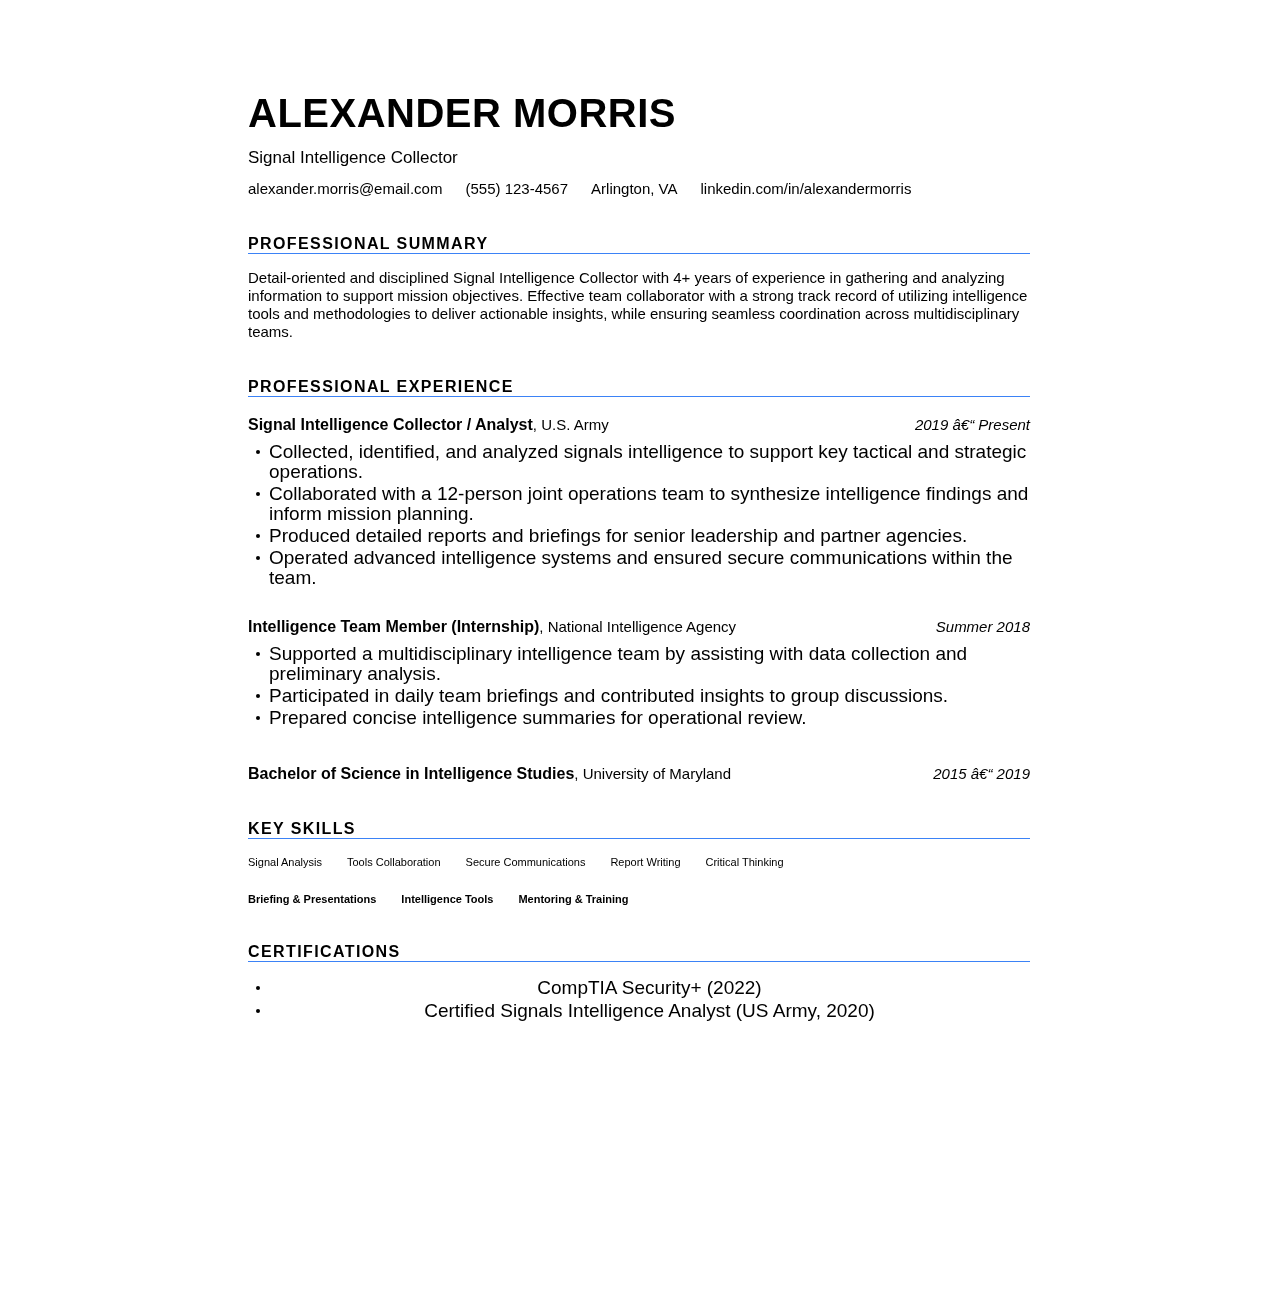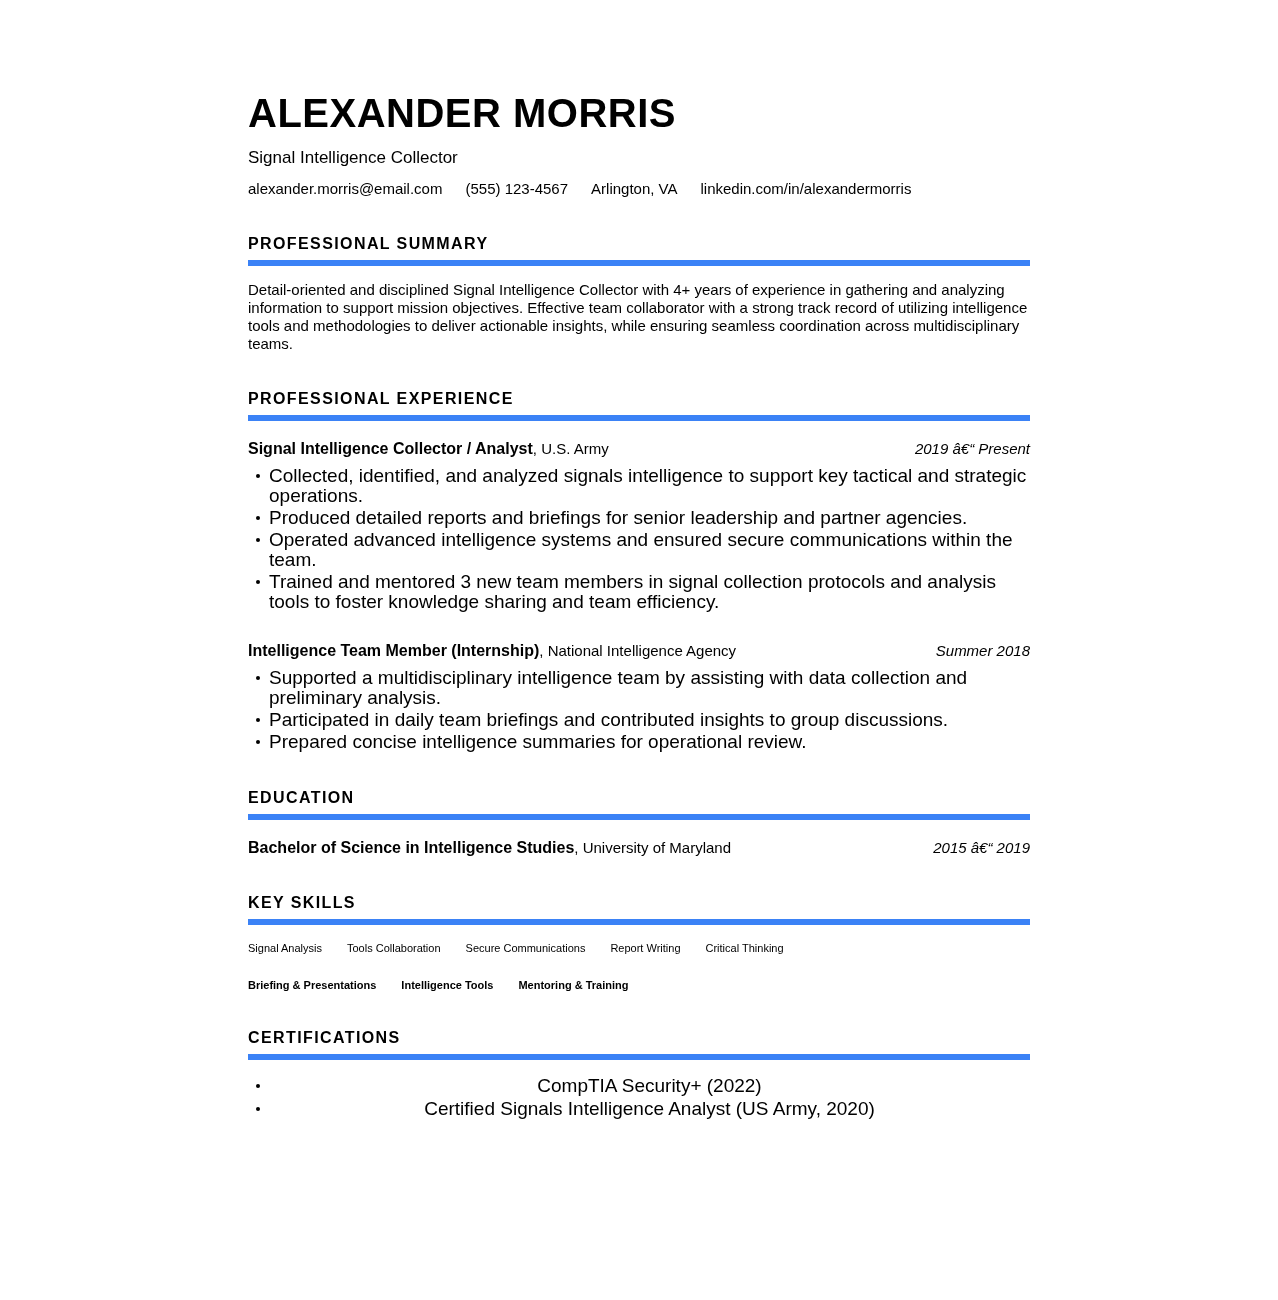--- a/index.html
+++ b/index.html
@@ -40,22 +40,21 @@
     line-height: 1.2;
   }
   
   .section {
     margin-top: 37px;
   }
   .section-heading {
     font-size: 16px;
     font-weight: bold;
     letter-spacing: 1.4px;
-    padding-bottom: 7px;
-    border-bottom: 6px solid #3b82f6;
+    border-bottom: 1px solid #3b82f6;
   }
   .summary-text {
     font-size: 15px;
     line-height: 18px;
     margin-top: 15px;
   }
   
   .entry-row {
     display: flex;
     justify-content: space-between;
@@ -138,43 +137,42 @@
 
     <div>
       <div class="entry-row">
         <div class="entry-left">
           <span class="entry-title">Signal Intelligence Collector / Analyst</span><span>, </span><span>U.S. Army</span>
         </div>
         <div class="entry-dates">2019 â€“ Present</div>
       </div>
       <ul class="bullets">
         <li>Collected, identified, and analyzed signals intelligence to support key tactical and strategic operations.</li>
+        <li>Collaborated with a 12-person joint operations team to synthesize intelligence findings and inform mission planning.</li>
         <li>Produced detailed reports and briefings for senior leadership and partner agencies.</li>
         <li>Operated advanced intelligence systems and ensured secure communications within the team.</li>
-        <li>Trained and mentored 3 new team members in signal collection protocols and analysis tools to foster knowledge sharing and team efficiency.</li>
       </ul>
     </div>
 
     <div class="job-2">
       <div class="entry-row" style="margin-top:0;">
         <div class="entry-left">
           <span class="entry-title">Intelligence Team Member (Internship)</span><span>, </span><span>National Intelligence Agency</span>
         </div>
         <div class="entry-dates">Summer 2018</div>
       </div>
       <ul class="bullets">
         <li>Supported a multidisciplinary intelligence team by assisting with data collection and preliminary analysis.</li>
         <li>Participated in daily team briefings and contributed insights to group discussions.</li>
         <li>Prepared concise intelligence summaries for operational review.</li>
       </ul>
     </div>
   </div>
 
   <div class="section">
-    <div class="section-heading">EDUCATION</div>
     <div class="entry-row">
       <div class="entry-left">
         <span class="entry-title">Bachelor of Science in Intelligence Studies</span><span>, </span><span>University of Maryland</span>
       </div>
       <div class="entry-dates">2015 â€“ 2019</div>
     </div>
   </div>
 
   <div class="section">
     <div class="section-heading">KEY SKILLS</div>

